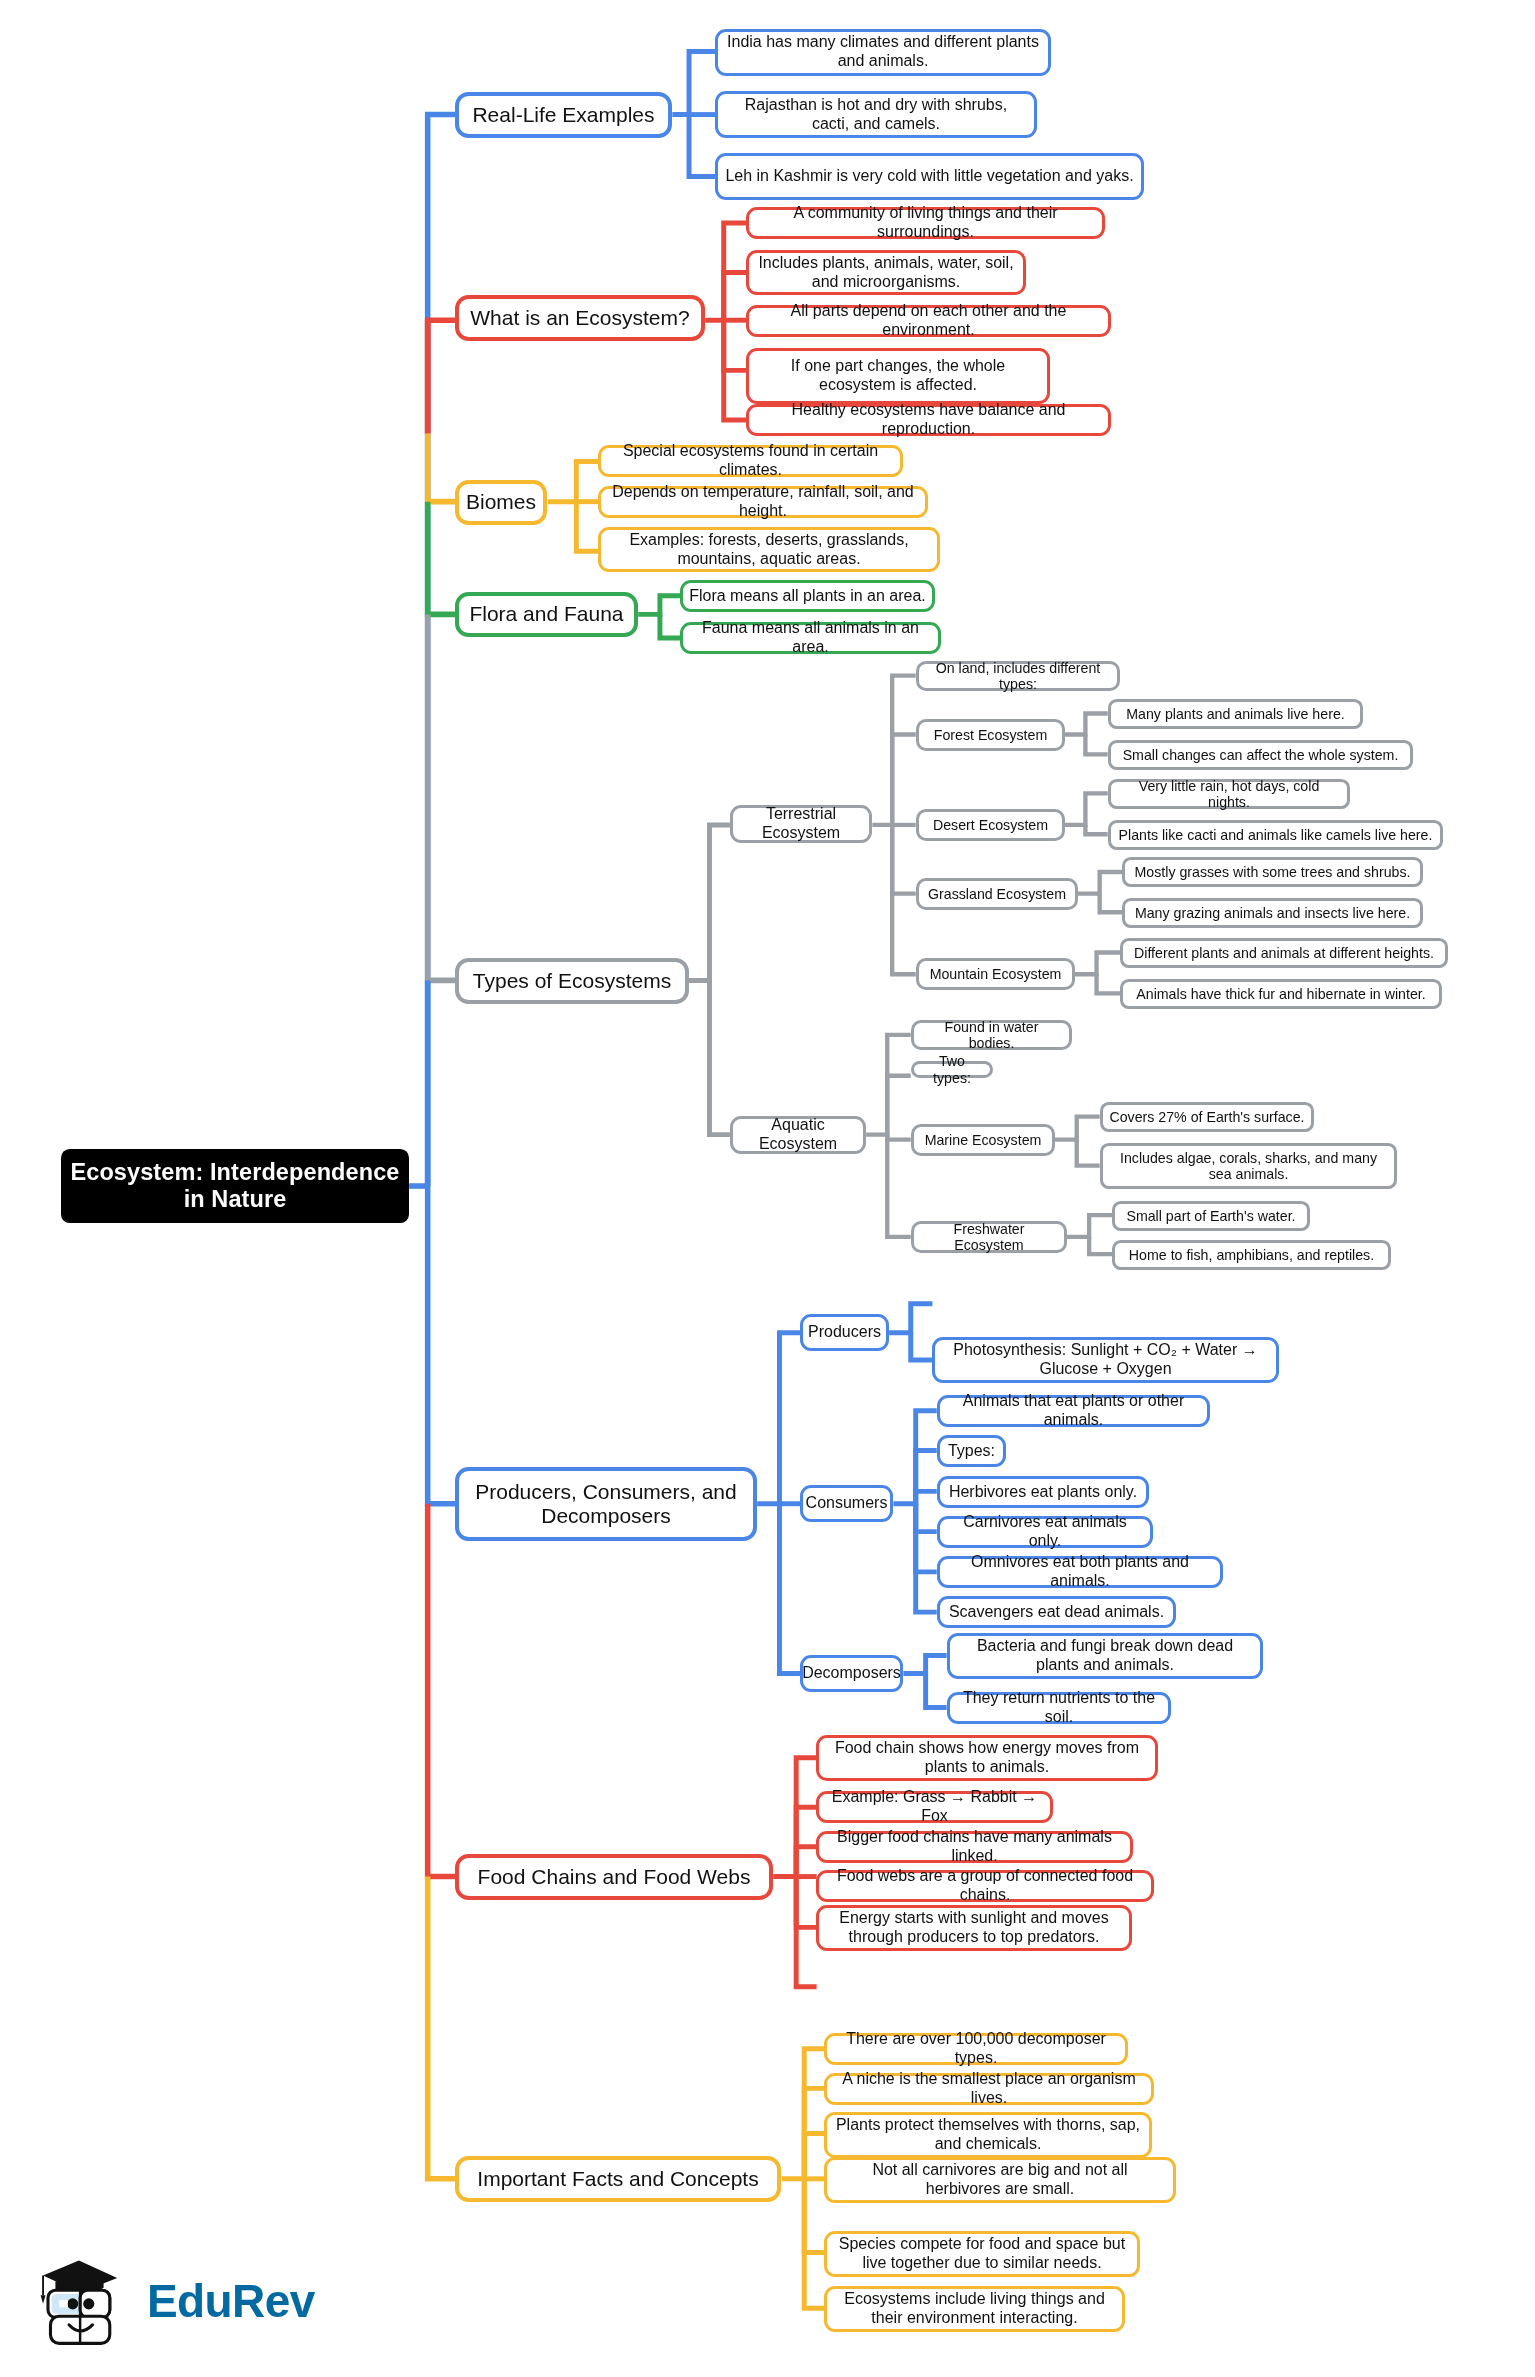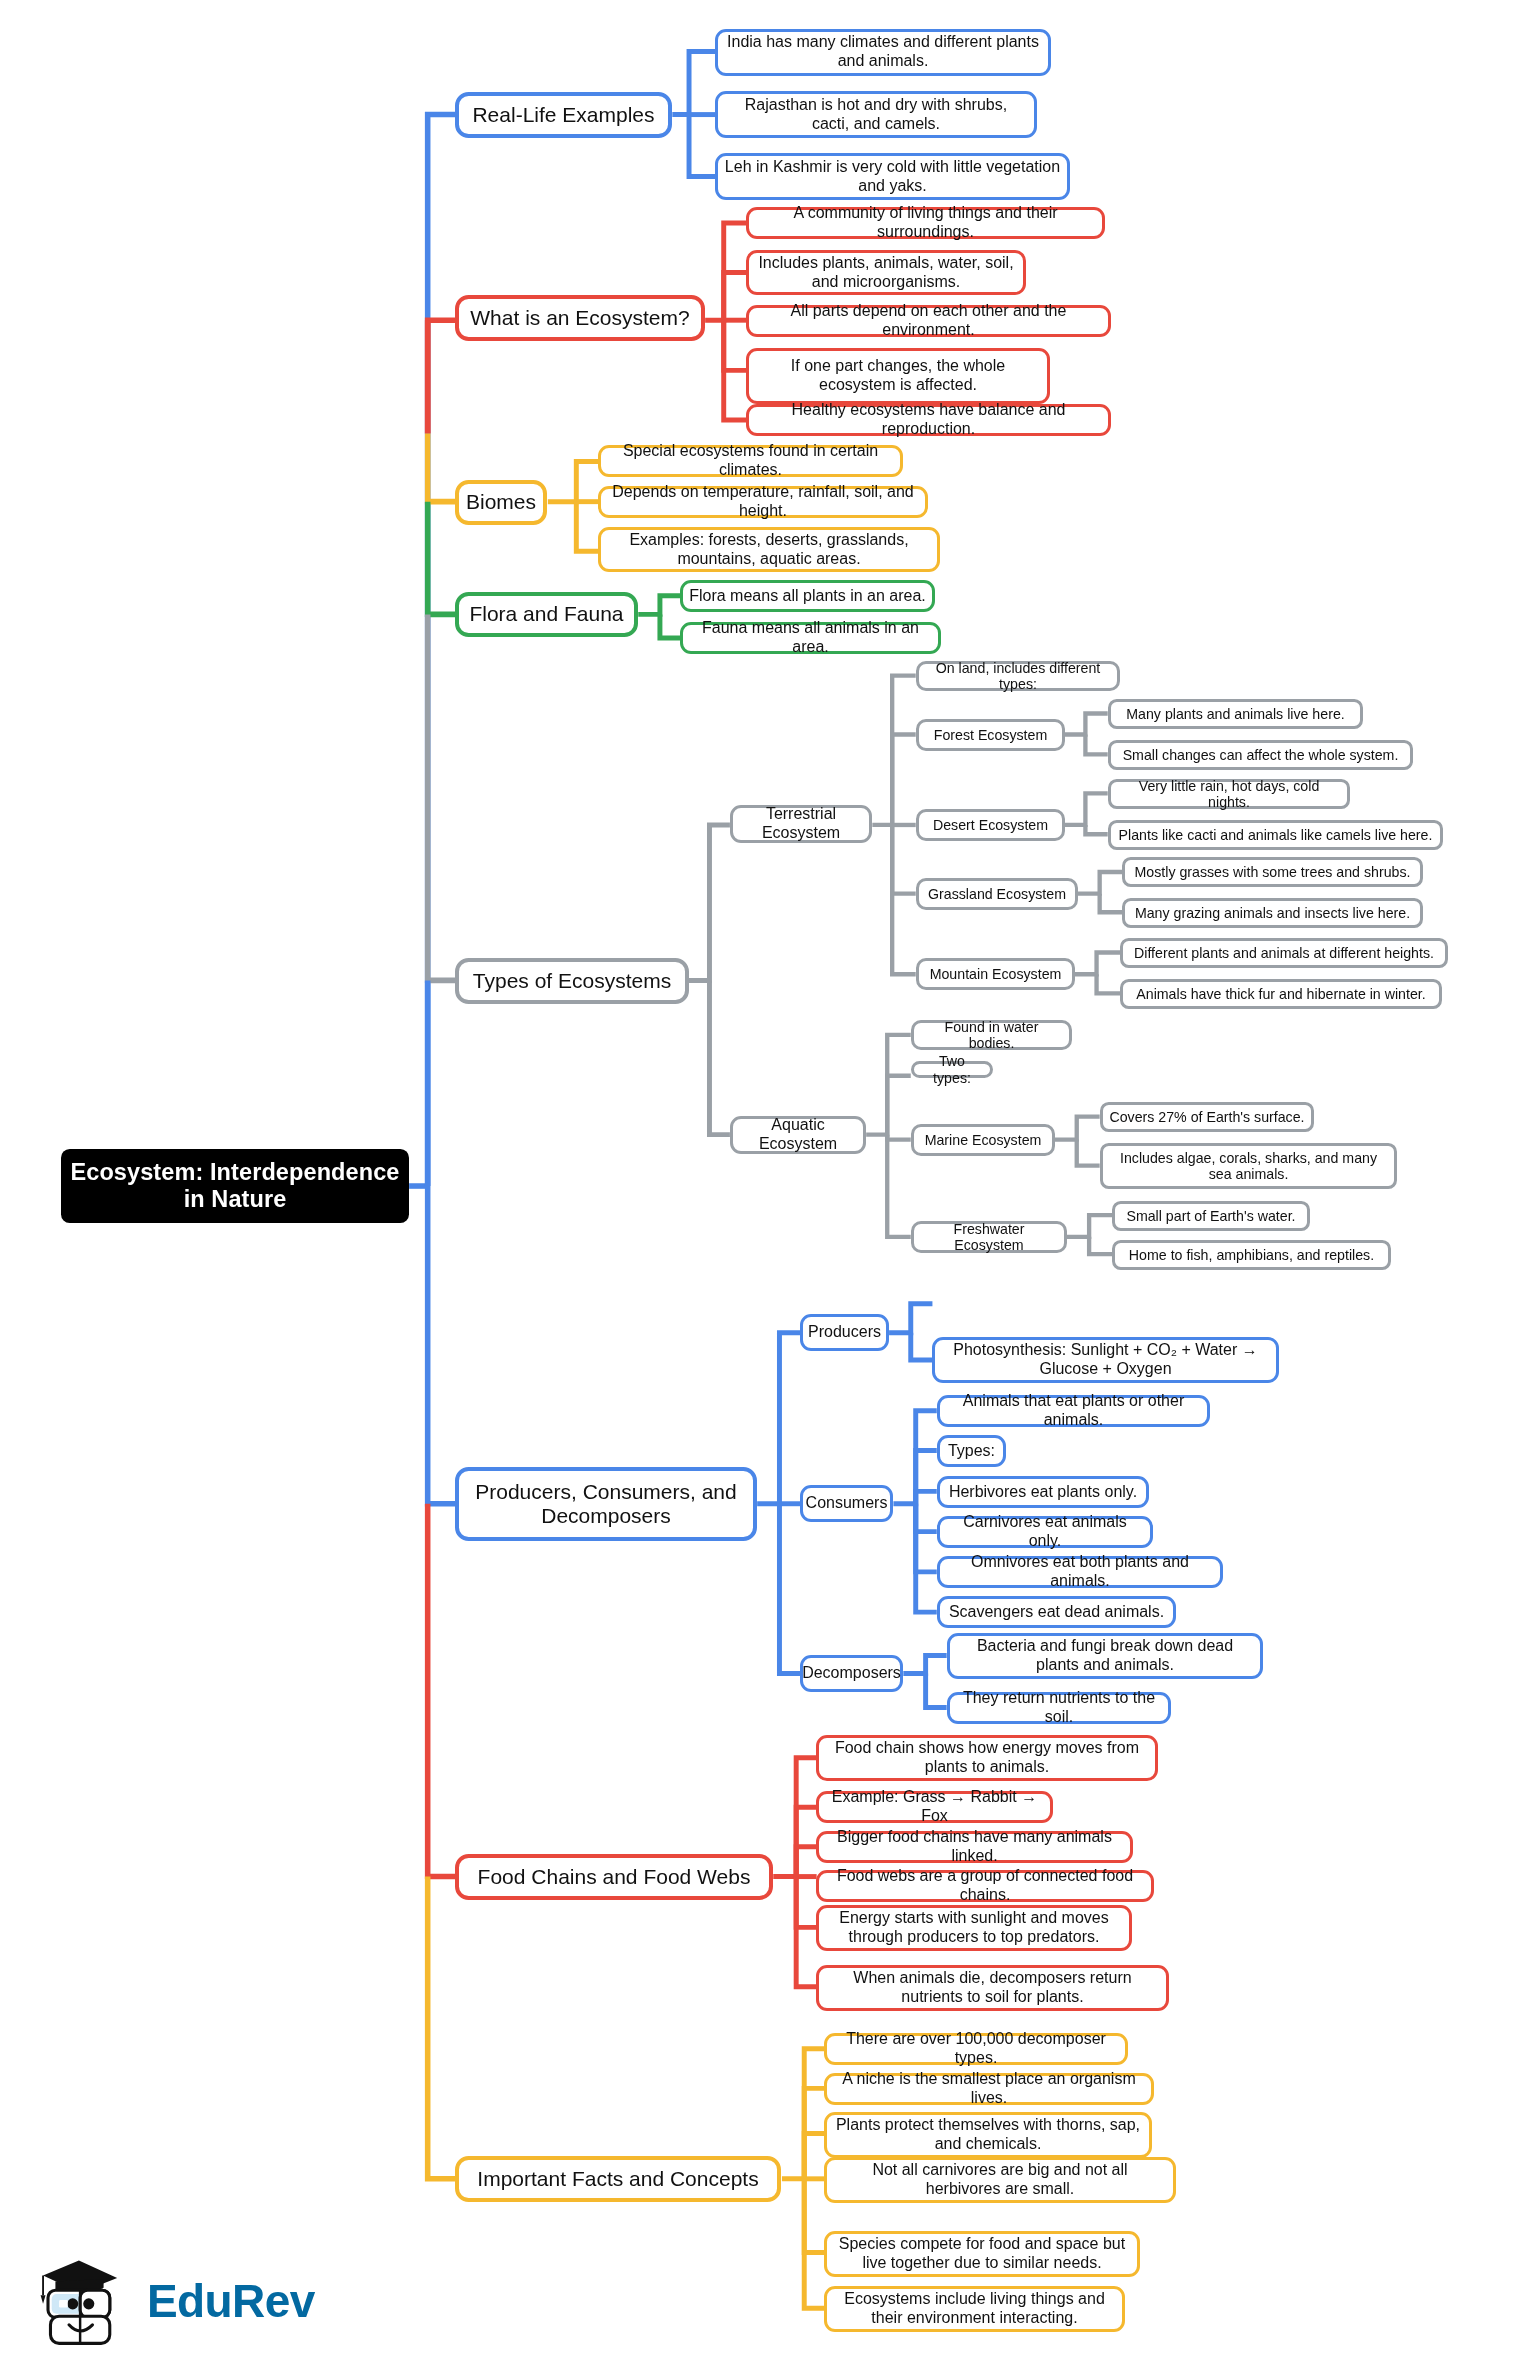--- a/index.html
+++ b/index.html
@@ -181,21 +181,21 @@
 
   <div class="node lvl1 c-blue" style="left:455px;top:92px;width:217px;height:46px;">
     <span>Real-Life Examples</span>
   </div>
   <div class="node lvl2 c-blue" style="left:715px;top:28.5px;width:336px;height:47px;">
     <span>India has many climates and different plants and animals.</span>
   </div>
   <div class="node lvl2 c-blue" style="left:715px;top:91px;width:322px;height:47px;">
     <span>Rajasthan is hot and dry with shrubs, cacti, and camels.</span>
   </div>
-  <div class="node lvl2 c-blue" style="left:715px;top:153px;width:355px;height:47px;">
+  <div class="node lvl2 c-blue" style="left:715px;top:153px;width:429px;height:47px;">
     <span>Leh in Kashmir is very cold with little vegetation and yaks.</span>
   </div>
 
   <div class="node lvl1 c-red" style="left:455px;top:295px;width:250px;height:46px;">
     <span>What is an Ecosystem?</span>
   </div>
   <div class="node lvl2 c-red" style="left:746px;top:207px;width:359px;height:32px;">
     <span>A community of living things and their surroundings.</span>
   </div>
   <div class="node lvl2 c-red" style="left:746px;top:250px;width:280px;height:45px;">
@@ -368,23 +368,20 @@
     <span>Example: Grass → Rabbit → Fox</span>
   </div>
   <div class="node lvl2 c-red" style="left:816px;top:1831px;width:317px;height:32px;">
     <span>Bigger food chains have many animals linked.</span>
   </div>
   <div class="node lvl2 c-red" style="left:816px;top:1870px;width:338px;height:32px;">
     <span>Food webs are a group of connected food chains.</span>
   </div>
   <div class="node lvl2 c-red" style="left:816px;top:1905px;width:316px;height:46px;">
     <span>Energy starts with sunlight and moves through producers to top predators.</span>
-  </div>
-  <div class="node lvl2 c-red" style="left:816px;top:1965px;width:353px;height:46px;">
-    <span>When animals die, decomposers return nutrients to soil for plants.</span>
   </div>
 
   <div class="node lvl1 c-yellow" style="left:455px;top:2156px;width:326px;height:46px;">
     <span>Important Facts and Concepts</span>
   </div>
   <div class="node lvl2 c-yellow" style="left:824px;top:2033px;width:304px;height:32px;">
     <span>There are over 100,000 decomposer types.</span>
   </div>
   <div class="node lvl2 c-yellow" style="left:824px;top:2073px;width:330px;height:32px;">
     <span>A niche is the smallest place an organism lives.</span>

